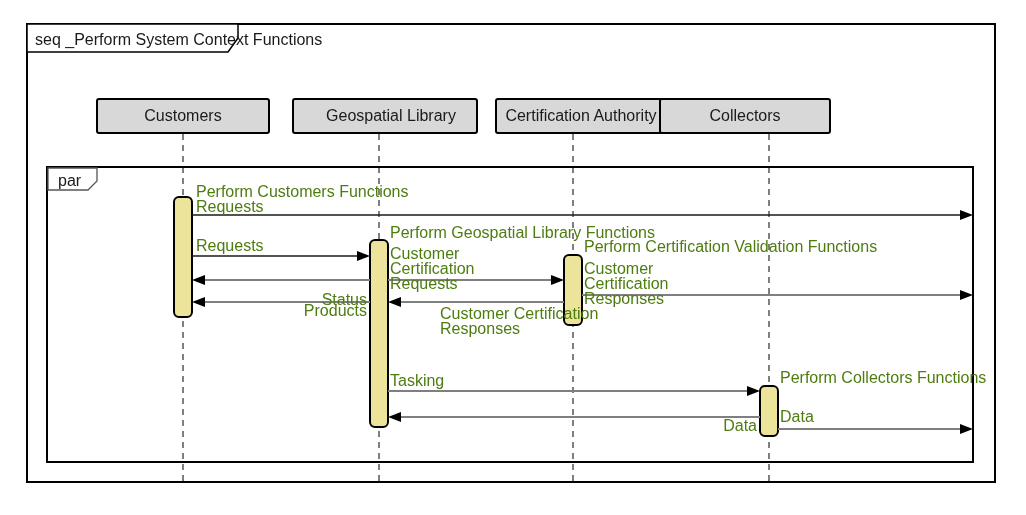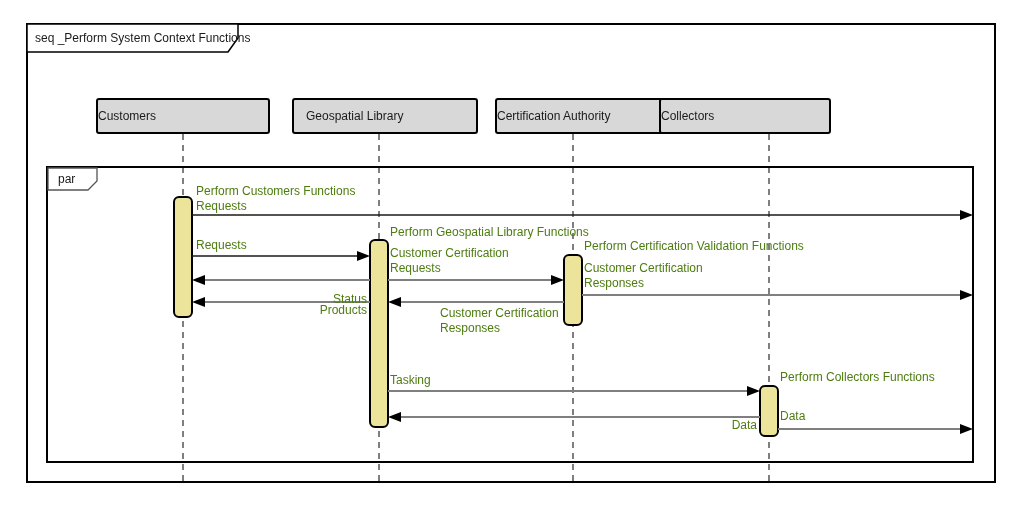--- a/index.html
+++ b/index.html
@@ -1,40 +1,40 @@
 <!DOCTYPE html>
 <html><head>
 <meta charset="utf-8">
 <style>
   html,body{margin:0;padding:0;background:#ffffff;}
   .canvas{
     position:relative;
     width:1026px;height:515px;
     background:#ffffff;
     font-family:"Liberation Sans", sans-serif;
-    font-size:12px;
+    font-size:16px;
     color:#1a1a1a;
     overflow:hidden;
   }
   .layer{position:absolute;left:0;top:0;}
   .lbl{
     position:absolute;
     white-space:nowrap;
     line-height:13px;
     color:#4d7c0f;
   }
   .lbl.wrap{white-space:normal;line-height:15px;}
   .lbl.r{text-align:right;}
   .head-box{
     position:absolute;
     top:98px;height:32px;
     background:#d8d8d8;
     border:2px solid #000;
     border-radius:3px;
-    display:flex;align-items:center;justify-content:flex-start;
+    display:flex;align-items:center;justify-content:center;
   }
   .tab-label{position:absolute;left:35px;top:31px;}
   .par-label{position:absolute;left:58px;top:172px;}
 </style>
 </head>
 <body>
 
 <div class="canvas">
 
   <svg class="layer" width="1026" height="515" viewBox="0 0 1026 515">

